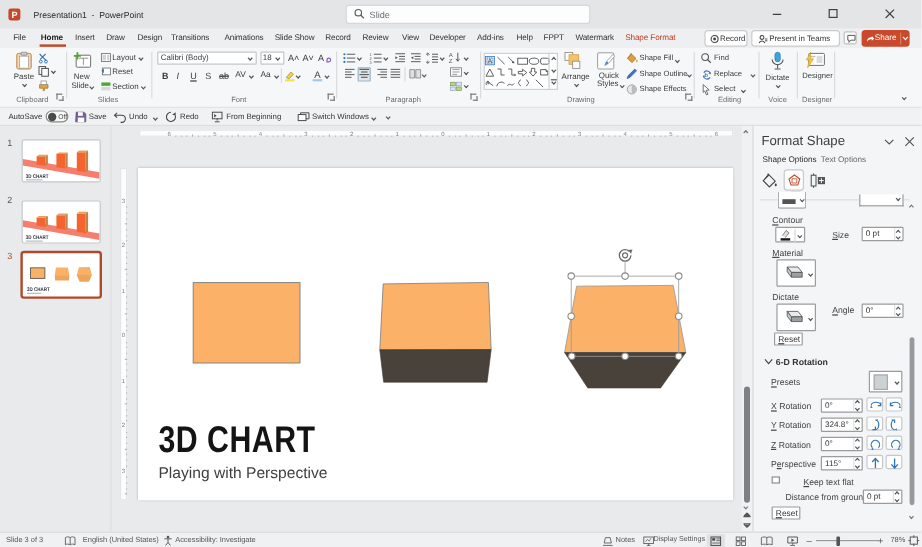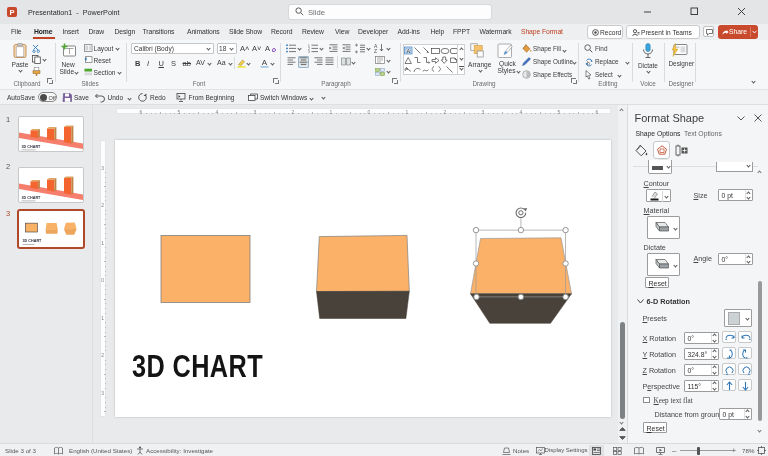--- a/index.html
+++ b/index.html
@@ -633,20 +633,21 @@
         <circle cx="405.9" cy="90.1" r="2.7"></circle>
         <circle cx="450.6" cy="90.1" r="2.7"></circle>
      <circle cx="361" cy="123.5" r="2.7"></circle>
         <circle cx="450.6" cy="123.5" r="2.7"></circle>
      <circle cx="361.5" cy="156.9" r="2.7"></circle>
         <circle cx="405.9" cy="156.9" r="2.7"></circle>
         <circle cx="450.6" cy="156.9" r="2.7"></circle>
    </g>
  </svg>
  <div class="t" id="bigtitle" style="left:131.5px;top:243.5px;font-size:31px;font-weight:bold;color:#141414;transform:scaleX(0.815);transform-origin:0 0;letter-spacing:0.5px;">3D CHART</div>
+ <div class="t" style="left:132px;top:281px;font-size:13px;color:#3f3f3f;">Playing with Perspective</div>
 
  <div class="abs" style="left:617.5px;top:0;width:9px;height:338px;background:#f0f1f2;"></div>
  <div class="chev" style="left:620px;top:4px;transform:rotate(225deg);border-color:#777;"></div>
  <div class="abs" style="left:619.5px;top:217px;width:5px;height:97px;background:#7e8184;border-radius:2.5px;"></div>
  <div class="chev" style="left:620px;top:316px;border-color:#777;"></div>
  <svg style="left:618.5px;top:322px" width="7" height="16" viewBox="0 0 7 16">
    <path d="M0.5 3.5 h6 M3.5 0.5 L1 3 M3.5 0.5 L6 3" stroke="#555" stroke-width="0.9" fill="none"></path>
    <path d="M3.5 0.8 L1.4 2.9 h4.2 z" fill="#555"></path>
    <path d="M0.5 9.5 h6 M3.5 12.5 L1 10 M3.5 12.5 L6 10" stroke="#555" stroke-width="0.9" fill="none"></path>
    <path d="M3.5 12.2 L1.4 10.1 h4.2 z" fill="#555"></path>
@@ -813,21 +814,21 @@
       <svg style="left:3px;top:1px" width="7" height="10" viewBox="0 0 7 10">
         <path d="M3.5 9 V1.5 M0.8 4 L3.5 1 L6.2 4" fill="none" stroke="#2e75b6" stroke-width="1.1"></path>
       </svg>
     </div>
  <div class="abs rbn" style="left:110.5px;top:274px;">
       <svg style="left:3px;top:1px" width="7" height="10" viewBox="0 0 7 10">
         <path d="M3.5 1 V8.5 M0.8 6 L3.5 9 L6.2 6" fill="none" stroke="#2e75b6" stroke-width="1.1"></path>
       </svg>
     </div>
  <div class="abs" style="left:15.5px;top:291.5px;width:6.5px;height:6.5px;background:#fff;border:1px solid #8a8c8e;"></div>
- <div class="t" style="left:26px;top:291.5px;font-size:7.2px;color:#444;font-family:Liberation Serif, serif;"><u>K</u>eep text flat</div>
+ <div class="t" style="left:42px;top:291.5px;font-size:7.2px;color:#444;"><u>K</u>eep text flat</div>
  <div class="t" style="left:27px;top:305px;font-size:7.2px;color:#444;">Distance from groun<u>d</u></div>
  <div class="abs" style="left:91px;top:302.5px;width:33px;height:12px;background:#fff;border:1px solid #9a9c9e;border-radius:1px;">
    <div class="t" style="left:3px;top:2px;font-size:6.8px;color:#333;">0 pt</div>
    <div class="abs" style="left:24px;top:0;width:1px;height:10px;background:#e0e0e0;"></div>
    <div class="chev" style="left:26.5px;top:1.5px;transform:rotate(225deg);"></div>
    <div class="chev" style="left:26.5px;top:6px;"></div>
  </div>
  <div class="abs" style="left:15px;top:317px;width:24px;height:11px;background:#fff;border:1px solid #9a9c9e;border-radius:1px;">
    <div class="t" style="left:3px;top:1.5px;font-size:7px;color:#333;"><u>R</u>eset</div>
  </div>

